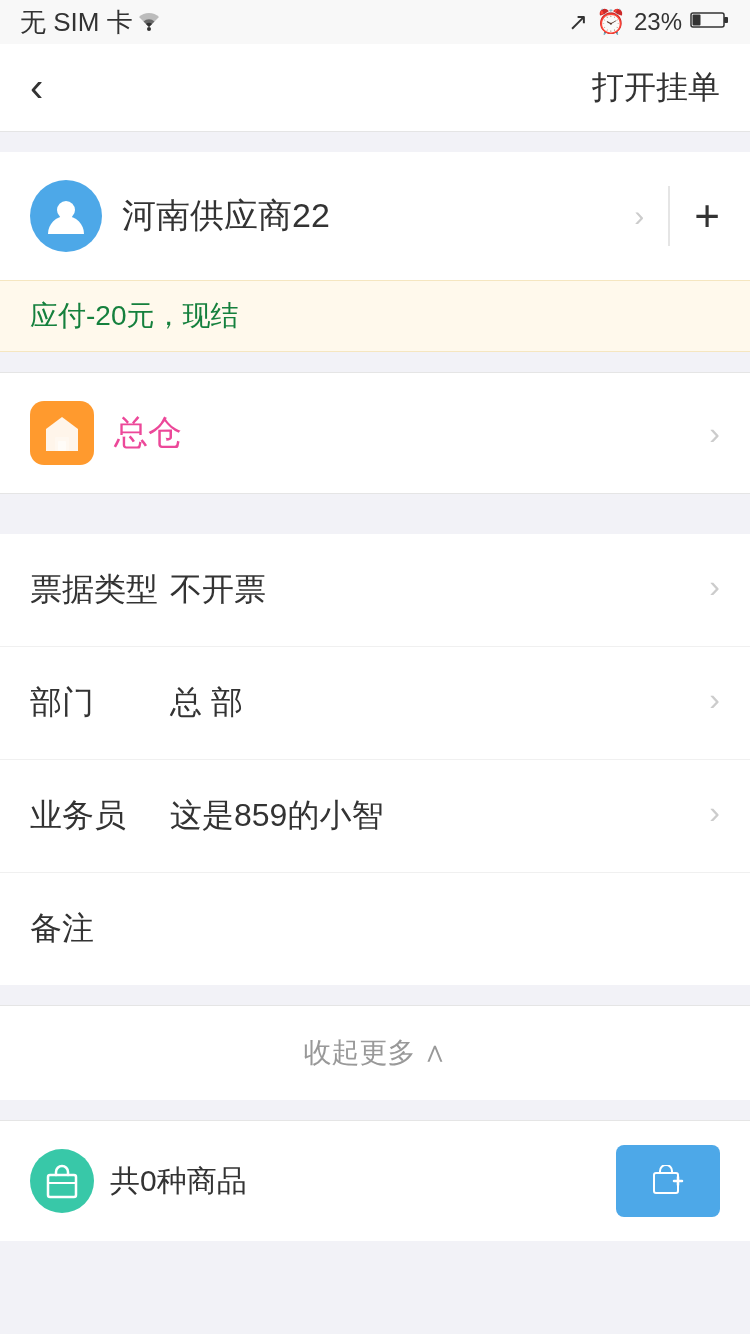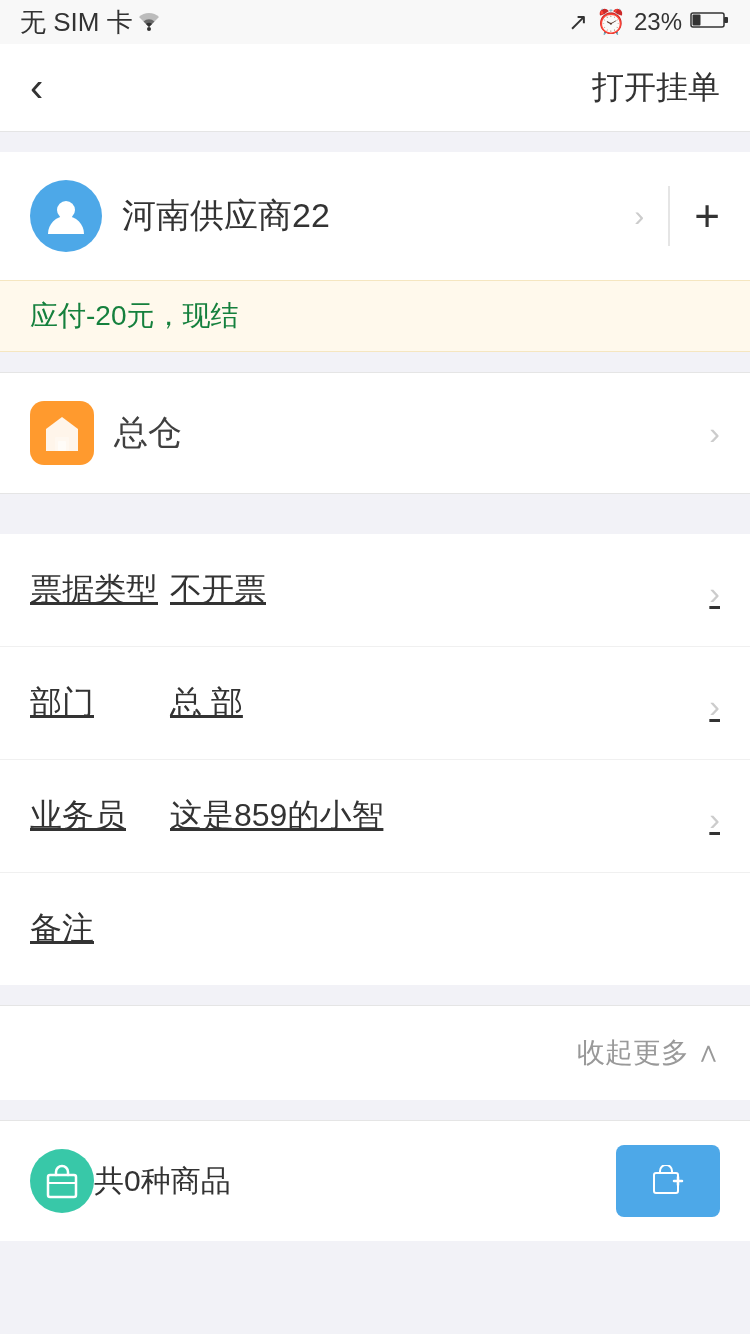--- a/index.html
+++ b/index.html
@@ -131,39 +131,38 @@
       display: flex;
       align-items: center;
       justify-content: center;
       margin-right: 20px;
       flex-shrink: 0;
     }
     .warehouse-icon svg { width: 40px; height: 40px; fill: #fff; }
     .warehouse-name {
       flex: 1;
       font-size: 34px;
-      color: #404040;
+      color: #ec4899;
     }
     .chevron-icon {
       color: #ccc;
       font-size: 32px;
     }
 
     
     .form-section {
       background: #fff;
       margin-top: 20px;
     }
     .form-row {
       display: flex;
-      align-items: flex-end;
+      align-items: flex-start;
       padding: 34px 30px;
       border-bottom: 1px solid #f0f0f0;
       cursor: pointer;
-      text-decoration: underline;
     }
     .form-row:last-child { border-bottom: none; }
     .form-label {
       font-size: 32px;
       color: #333;
       width: 140px;
       flex-shrink: 0;
     }
     .form-value {
       flex: 1;
@@ -176,21 +175,21 @@
     .form-chevron {
       color: #ccc;
       font-size: 32px;
     }
 
     
     .collapse-row {
       background: #fff;
       display: flex;
       align-items: center;
-      justify-content: flex-end;
+      justify-content: center;
       padding: 28px 30px;
       border-top: 1px solid #e5e5e5;
       margin-top: 20px;
       cursor: pointer;
     }
     .collapse-text {
       font-size: 28px;
       color: #999;
     }
 
@@ -200,20 +199,21 @@
       align-items: center;
       justify-content: space-between;
       padding: 24px 30px;
       background: #fff;
       border-top: 1px solid #e5e5e5;
       margin-top: 20px;
     }
     .product-count-area {
       display: flex;
       align-items: center;
+      gap: 16px;
     }
     .product-icon {
       width: 64px;
       height: 64px;
       border-radius: 50%;
       background: #38c8a8;
       display: flex;
       align-items: center;
       justify-content: center;
     }

